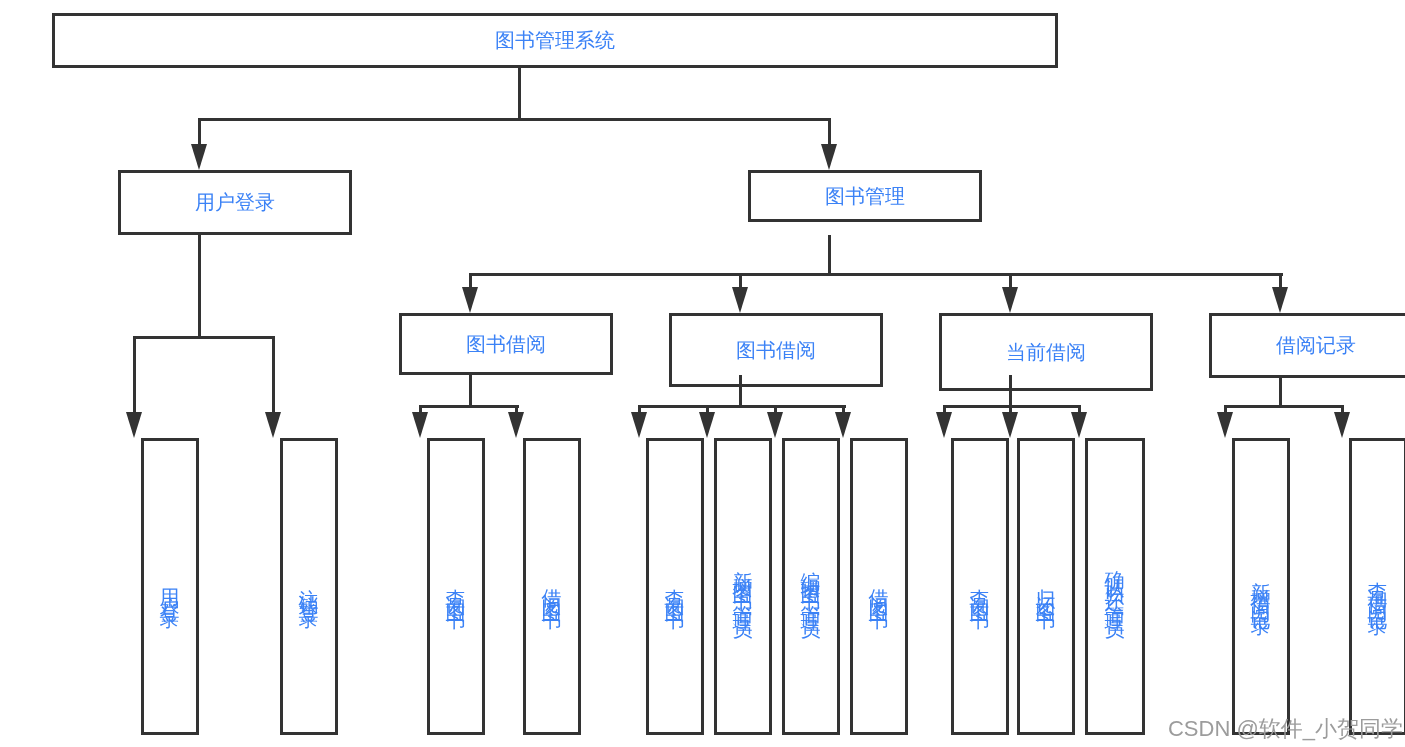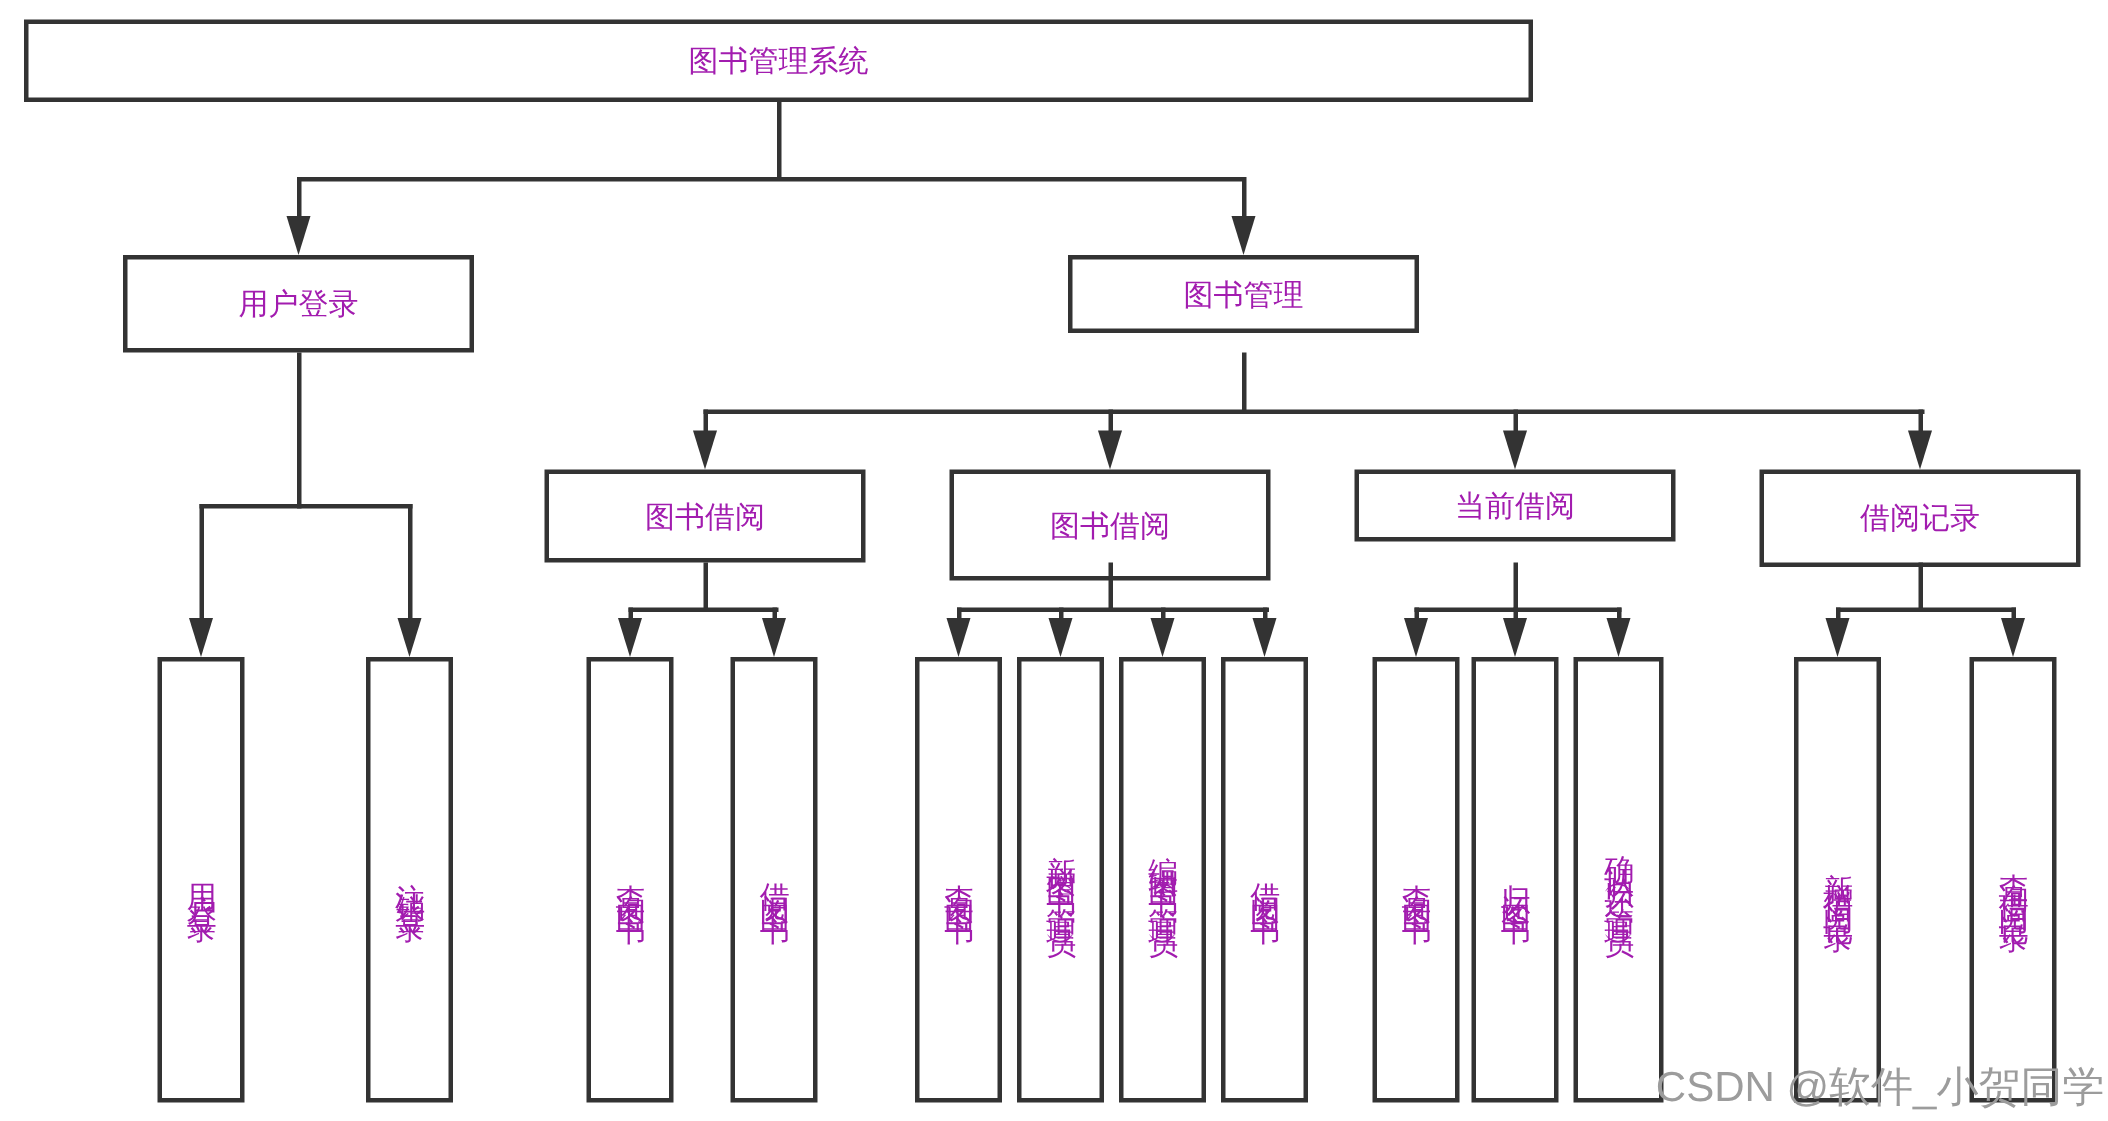--- a/index.html
+++ b/index.html
@@ -8,26 +8,27 @@
     width:1405px;height:747px;
     background:#ffffff;
     font-family:"Liberation Sans","DejaVu Sans",sans-serif;
     overflow:hidden;
   }
   .box{
     position:absolute;
     box-sizing:border-box;
     border:3px solid #333333;
     background:#ffffff;
-    color:#a21caf;
+    color:#3b82f6;
     display:flex;
     align-items:center;
     justify-content:center;
     font-size:20px;
     text-align:right;
+    margin-left:36px;
   }
   .box.v{
     writing-mode:vertical-rl;
     text-orientation:mixed;
     letter-spacing:7px;
     line-height:1.1;
   }
   .ln{
     position:absolute;
     background:#333333;
@@ -36,39 +37,39 @@
     position:absolute;
     width:0;height:0;
     border-left:8px solid transparent;
     border-right:8px solid transparent;
     border-top:26px solid #333333;
   }
   .watermark{
     position:absolute;
     right:2px;
     bottom:3px;
-    font-size:28px;
+    font-size:22px;
     color:#9c9c9c;
     white-space:nowrap;
     z-index:5;
   }
 </style>
 </head>
 <body>
 
 <div id="stage">
 
   <div class="box" style="left:16px;top:13px;width:1006px;height:55px">图书管理系统</div>
 
   <div class="box" style="left:82px;top:170px;width:234px;height:65px">用户登录</div>
   <div class="box" style="left:712px;top:170px;width:234px;height:52px">图书管理</div>
 
   <div class="box" style="left:363px;top:313px;width:214px;height:62px">图书借阅</div>
   <div class="box" style="left:633px;top:313px;width:214px;height:74px">图书借阅</div>
-  <div class="box" style="left:903px;top:313px;width:214px;height:48px">当前借阅</div>
+  <div class="box" style="left:903px;top:313px;width:214px;height:78px">当前借阅</div>
   <div class="box" style="left:1173px;top:313px;width:214px;height:65px">借阅记录</div>
 
   <div class="box v" style="left:105px;top:438px;width:58px;height:297px">用户登录</div>
   <div class="box v" style="left:244px;top:438px;width:58px;height:297px">注销登录</div>
 
   <div class="box v" style="left:391px;top:438px;width:58px;height:297px">查询图书</div>
   <div class="box v" style="left:487px;top:438px;width:58px;height:297px">借阅图书</div>
 
   <div class="box v" style="left:610px;top:438px;width:58px;height:297px">查询图书</div>
   <div class="box v" style="left:678px;top:438px;width:58px;height:297px">新增图书（管理员）</div>

